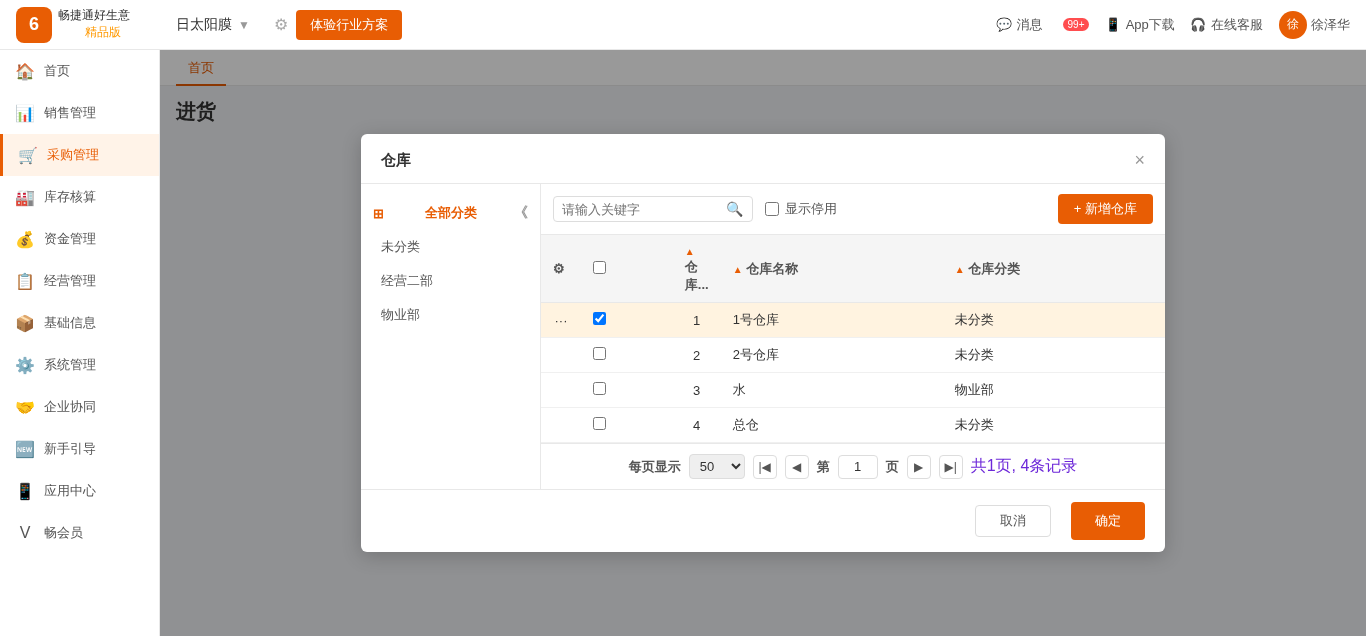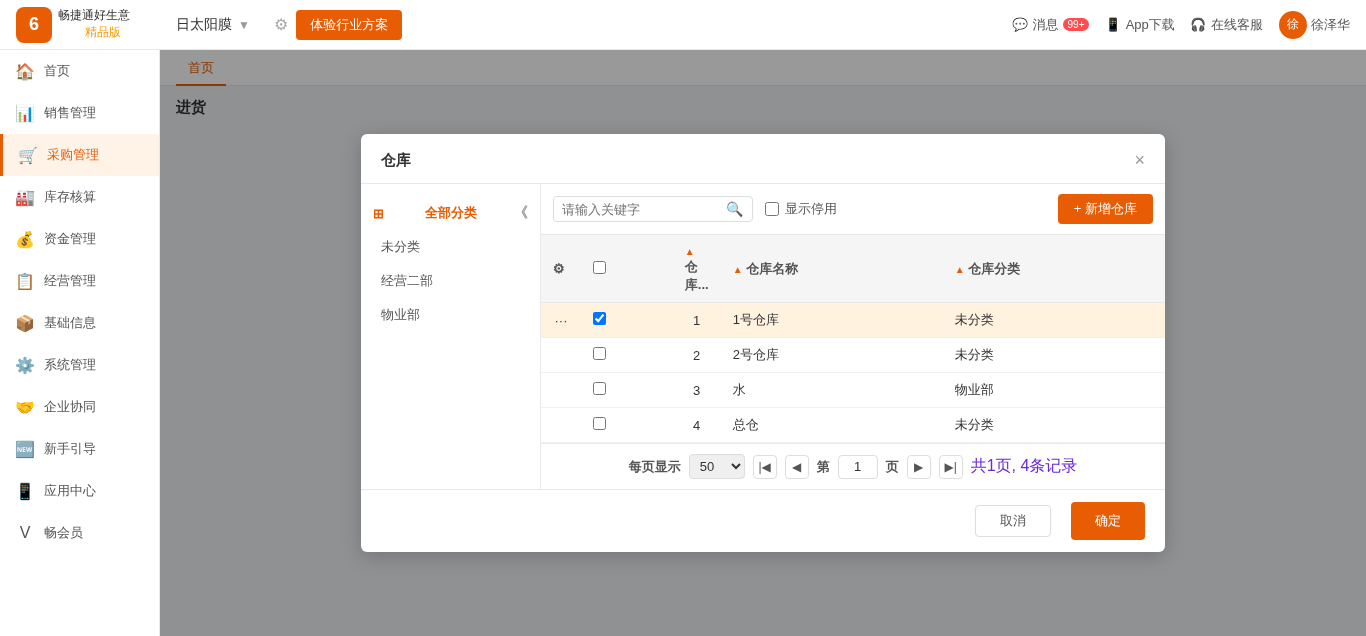--- a/index.html
+++ b/index.html
@@ -38,21 +38,21 @@
     .header-company .arrow { color: #999; font-size: 12px; }
     .header-actions { display: flex; align-items: center; gap: 8px; margin-left: 12px; }
     .btn-experience {
       background: #e85d04; color: #fff; border: none;
       padding: 6px 14px; border-radius: 4px; cursor: pointer; font-size: 13px;
     }
     .header-right { margin-left: auto; display: flex; align-items: center; gap: 16px; }
     .header-right-item { display: flex; align-items: center; gap: 4px; color: #555; font-size: 13px; cursor: pointer; }
     .badge-99 {
       background: #ff4d4f; color: #fff; border-radius: 10px;
-      font-size: 10px; padding: 1px 5px; margin-left: 0;
+      font-size: 10px; padding: 1px 5px; margin-left: 16px;
     }
     .avatar-circle {
       width: 28px; height: 28px; border-radius: 50%;
       background: #e85d04; color: #fff;
       display: flex; align-items: center; justify-content: center; font-size: 12px;
     }
 
     
     .layout { display: flex; height: 586px; }
 
@@ -81,21 +81,21 @@
       border-bottom: 1px solid #e8e8e8;
     }
     .sub-nav-item {
       padding: 0 12px; height: 36px; line-height: 36px;
       color: #555; cursor: pointer; font-size: 13px;
     }
     .sub-nav-item.active { color: #e85d04; border-bottom: 2px solid #e85d04; }
 
     
     .page-body { padding: 12px 16px; }
-    .page-title { font-size: 15px; font-weight: bold; color: #333; margin-bottom: 12px; }
+    .page-title { font-size: 20px; font-weight: bold; color: #333; margin-bottom: 12px; }
 
     
     .overlay {
       position: absolute; top: 0; left: 0; right: 0; bottom: 0;
       background: rgba(0,0,0,0.4);
       display: flex; align-items: center; justify-content: center;
       z-index: 100;
     }
 
     

